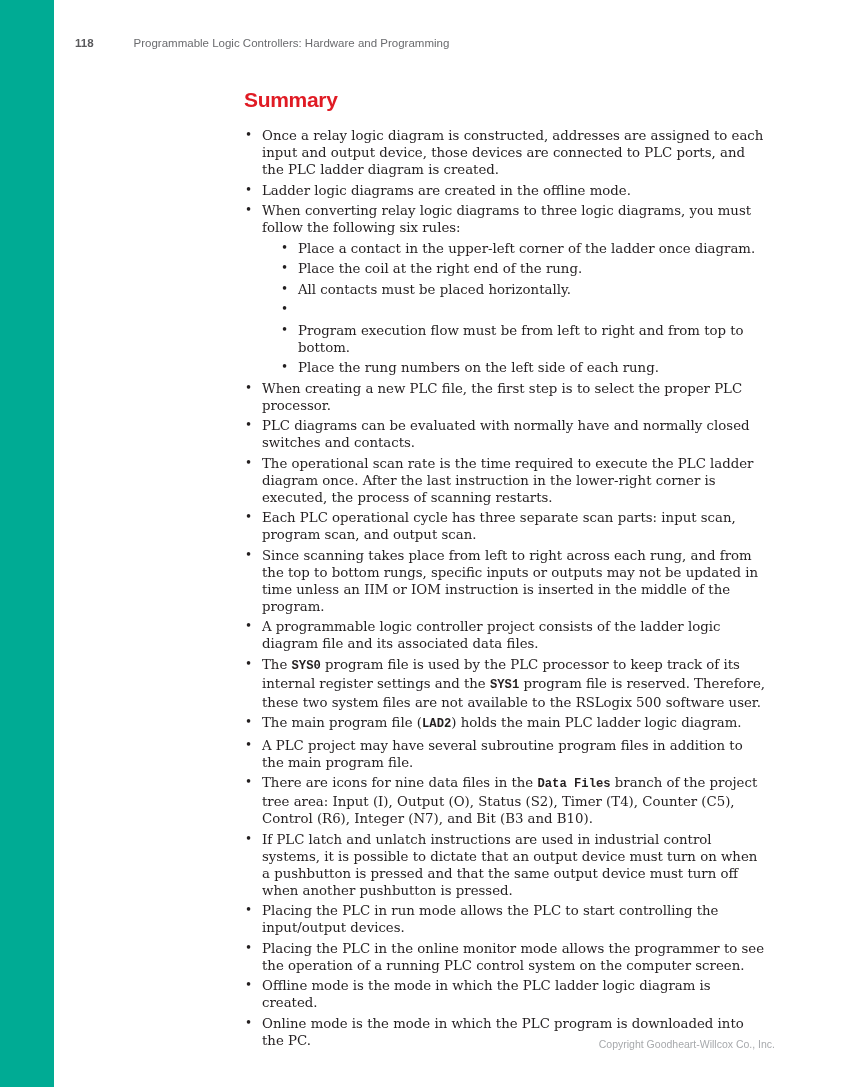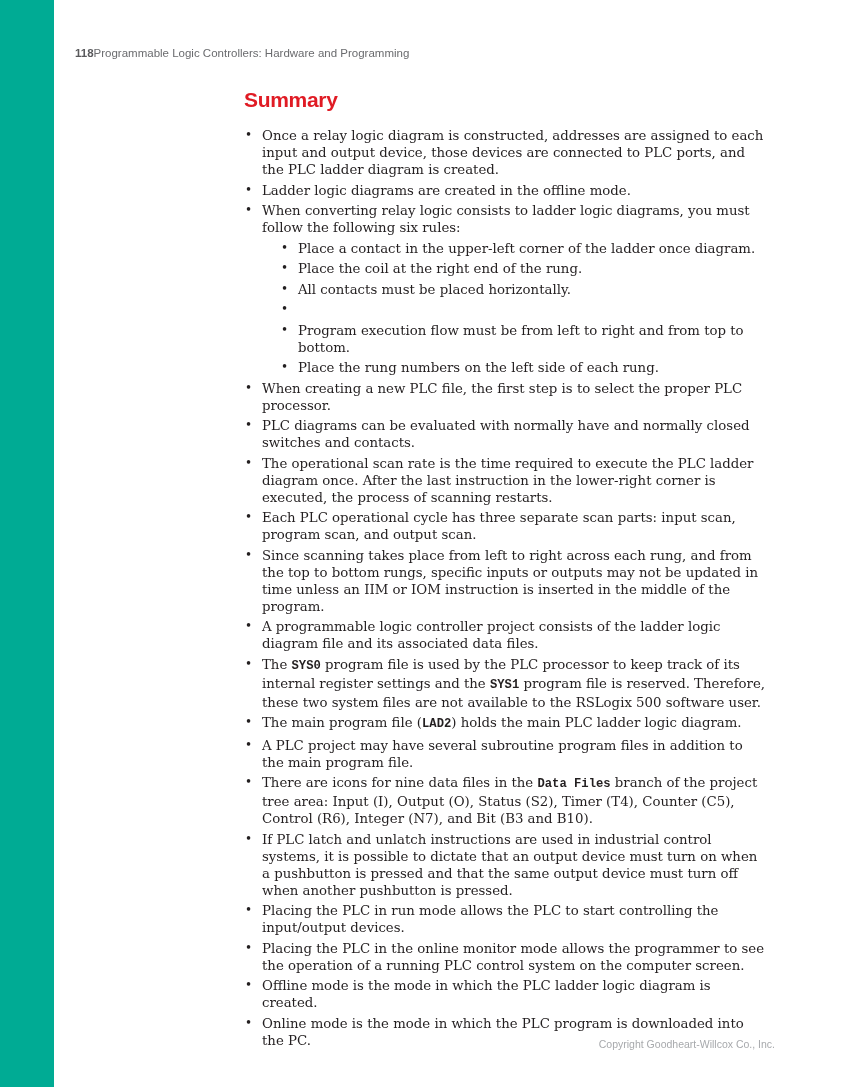--- a/index.html
+++ b/index.html
@@ -9,27 +9,27 @@
     position: relative;
     overflow: hidden;
     font-family: "DejaVu Serif", serif;
   }
   .edge-bar {
     position: absolute; left: 0; top: 0;
     width: 54px; height: 1087px;
     background: #00AB94;
   }
   .running-header {
-    position: absolute; top: 47px; left: 75px;
+    position: absolute; top: 37px; left: 75px;
     font-family: "Liberation Sans", sans-serif;
     font-size: 11.5px; color: #6a6b6e;
     display: flex; align-items: flex-end;
   }
   .page-number { font-weight: bold; color: #59595c; }
-  .running-title { }
+  .running-title { margin-left: 40px; }
   .content {
     position: absolute; left: 228px; top: 88px; width: 540px;
   }
   .summary-heading {
     font-family: "Liberation Sans", sans-serif;
     font-weight: bold; font-size: 21px; letter-spacing: -0.3px;
     color: #e01b24;
     margin: 0 0 15px 16px;
   }
   ul.summary-list {
@@ -68,21 +68,21 @@
       <li class="item level1">
         <span class="dot">•</span>
         <span class="txt"><span>Once a relay logic diagram is constructed, addresses are assigned to each input and output device, those devices are connected to PLC ports, and the PLC ladder diagram is created.</span></span>
       </li>
       <li class="item level1">
         <span class="dot">•</span>
         <span class="txt"><span>Ladder logic diagrams are created in the offline mode.</span></span>
       </li>
       <li class="item level1">
         <span class="dot">•</span>
-        <span class="txt"><span>When converting relay logic consists to ladder logic diagrams, you must follow the following six rules:</span></span>
+        <span class="txt"><span>When converting relay logic diagrams to three logic diagrams, you must follow the following six rules:</span></span>
       </li>
       <li class="item level2">
         <span class="dot">•</span>
         <span class="txt"><span>Place a contact in the upper-left corner of the ladder once diagram.</span></span>
       </li>
       <li class="item level2">
         <span class="dot">•</span>
         <span class="txt"><span>Place the coil at the right end of the rung.</span></span>
       </li>
       <li class="item level2">

